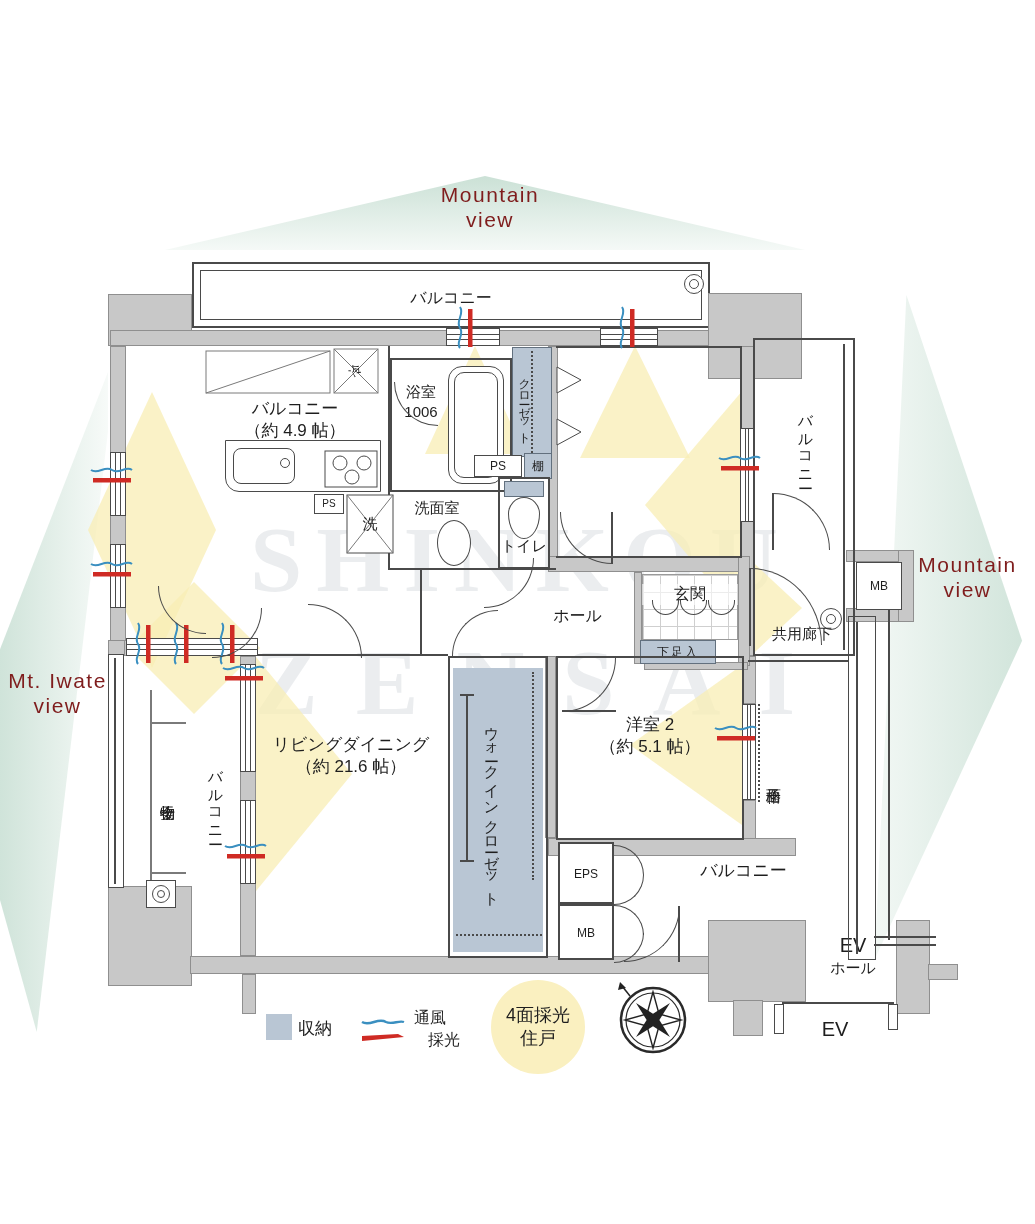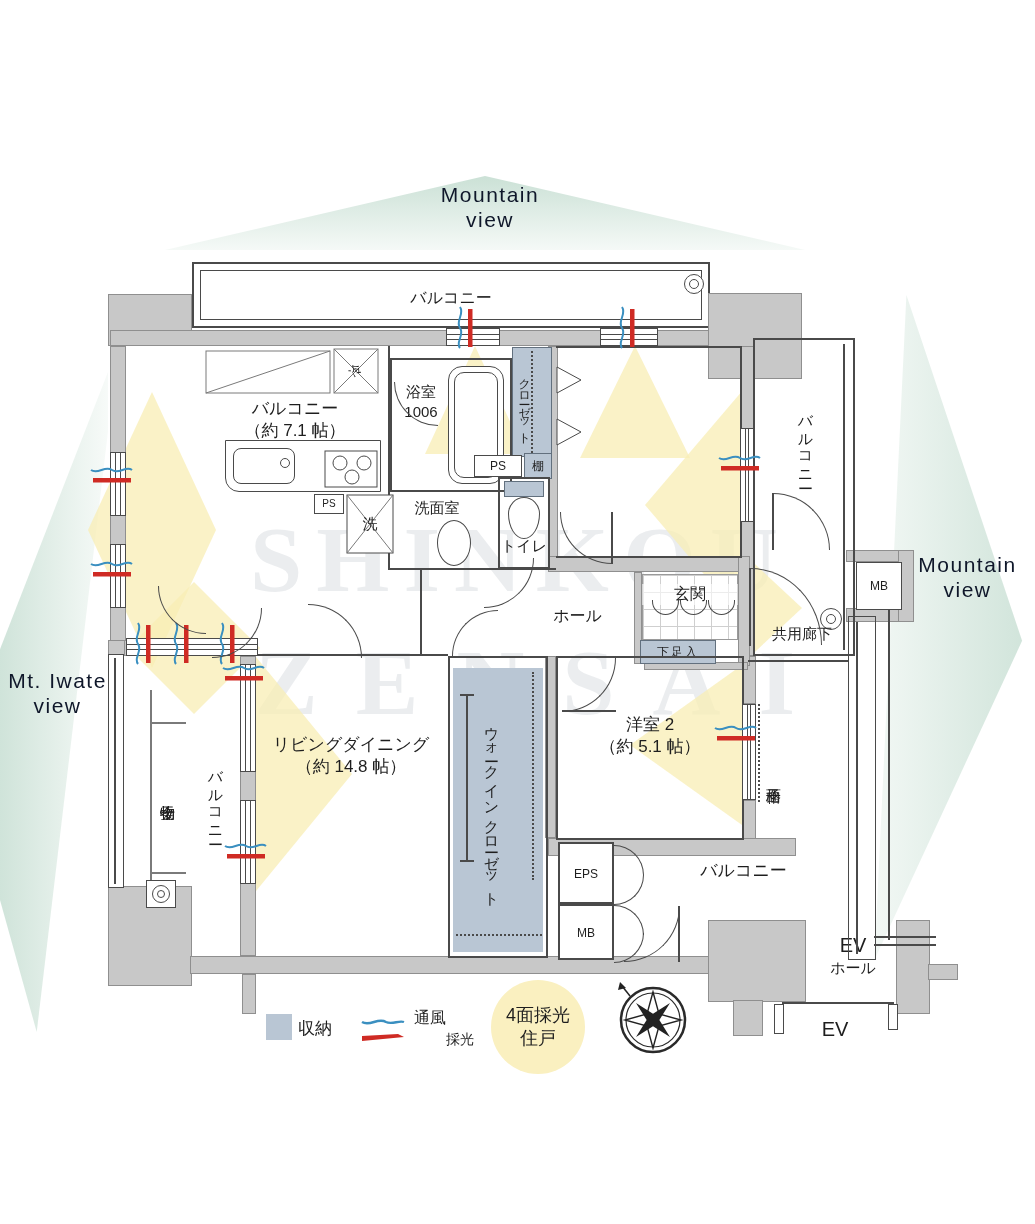--- a/index.html
+++ b/index.html
@@ -10,21 +10,21 @@
   .ln{background:#4a4a4a;}
   .room{border:2px solid #4a4a4a;}
   .box1{border:1.5px solid #4a4a4a;background:#fff;}
   .blue{background:#b9c6d4;border:1px solid #62707e;}
   .fan{background:rgba(248,238,180,0.75);}
   .lbl{font-size:17px;line-height:1.3;text-align:center;white-space:nowrap;color:#1e1e1e;}
   .lbl-m{font-size:15px;}
   .lbl-s{font-size:12px;}
   .lbl-xs{font-size:10px;}
   .vert{writing-mode:vertical-rl;text-orientation:upright;letter-spacing:2px;}
-  .view-label{color:#0f172a;font-size:21px;letter-spacing:1.5px;text-align:center;line-height:1.2;}
+  .view-label{color:#7f1d1d;font-size:21px;letter-spacing:1.5px;text-align:center;line-height:1.2;}
   .wm{font-family:"Liberation Serif","DejaVu Serif",serif;color:rgba(122,135,150,0.15);
       font-size:94px;font-weight:600;white-space:nowrap;}
   .arc{border:0 solid #4a4a4a;background:transparent;}
   .arc-tr{border-top:1.5px solid #4a4a4a;border-right:1.5px solid #4a4a4a;border-top-right-radius:100%;}
   .arc-tl{border-top:1.5px solid #4a4a4a;border-left:1.5px solid #4a4a4a;border-top-left-radius:100%;}
   .arc-br{border-bottom:1.5px solid #4a4a4a;border-right:1.5px solid #4a4a4a;border-bottom-right-radius:100%;}
   .arc-bl{border-bottom:1.5px solid #4a4a4a;border-left:1.5px solid #4a4a4a;border-bottom-left-radius:100%;}
   .semi{border:1.2px solid #4a4a4a;border-top:none;border-radius:0 0 14px 14px;}
   .win-h{background:#fff;border:1px solid #4a4a4a;}
   .win-h::before,.win-h::after{content:"";position:absolute;left:0;right:0;border-top:1px solid #4a4a4a;}
@@ -106,21 +106,21 @@
 
   <div class="abs ln" style="left:256px;top:654px;width:192px;height:2px;"></div>
   <div class="abs ln" style="left:420px;top:570px;width:2px;height:86px;"></div>
   <div class="abs ln" style="left:390px;top:568px;width:166px;height:2px;"></div>
   <div class="abs ln" style="left:388px;top:346px;width:2px;height:224px;"></div>
   <div class="abs ln" style="left:390px;top:490px;width:122px;height:2px;"></div>
   <div class="abs ln" style="left:748px;top:660px;width:100px;height:2px;"></div>
 
   <div class="abs lbl" style="left:195px;top:398px;width:200px;">
     <div>バルコニー</div>
-    <div>（約 7.1 帖）</div>
+    <div>（約 4.9 帖）</div>
   </div>
   <svg class="abs" style="left:205px;top:350px;" width="126" height="44">
       <rect x="1" y="1" width="124" height="42" fill="#fff" stroke="#7a7a7a"></rect>
       <line x1="1" y1="43" x2="125" y2="1" stroke="#7a7a7a"></line>
     </svg>
   <svg class="abs" style="left:333px;top:348px;" width="46" height="46">
       <rect x="1" y="1" width="44" height="44" fill="#fff" stroke="#7a7a7a"></rect>
       <line x1="1" y1="1" x2="45" y2="45" stroke="#7a7a7a"></line>
       <line x1="45" y1="1" x2="1" y2="45" stroke="#7a7a7a"></line>
     </svg>
@@ -185,21 +185,21 @@
   <div class="abs lbl" style="left:505px;top:606px;width:145px;font-size:16px;">ホール</div>
   <div class="abs grid" style="left:642px;top:574px;width:96px;height:66px;border:1px solid #9a9a9a;"></div>
   <div class="abs lbl" style="left:642px;top:584px;width:96px;font-size:16px;background:rgba(255,255,255,0.6);">玄関</div>
   <div class="abs semi" style="left:652px;top:600px;width:27px;height:15px;"></div>
   <div class="abs semi" style="left:680px;top:600px;width:27px;height:15px;"></div>
   <div class="abs semi" style="left:708px;top:600px;width:27px;height:15px;"></div>
   <div class="abs blue lbl lbl-s" style="left:640px;top:640px;width:76px;height:24px;line-height:22px;letter-spacing:2px;">下足入</div>
 
   <div class="abs lbl" style="left:246px;top:734px;width:210px;">
     <div>リビングダイニング</div>
-    <div>（約 14.8 帖）</div>
+    <div>（約 21.6 帖）</div>
   </div>
 
   <div class="abs room" style="left:448px;top:656px;width:100px;height:302px;"></div>
   <div class="abs blue" style="left:453px;top:668px;width:90px;height:284px;border:none;"></div>
   <div class="abs ln" style="left:466px;top:696px;width:2px;height:166px;"></div>
   <div class="abs ln" style="left:460px;top:694px;width:14px;height:2px;"></div>
   <div class="abs ln" style="left:460px;top:860px;width:14px;height:2px;"></div>
   <div class="abs dot-v" style="left:532px;top:672px;width:2px;height:208px;"></div>
   <div class="abs dot-h" style="left:456px;top:934px;width:86px;height:2px;"></div>
   <div class="abs lbl lbl-m vert" style="left:482px;top:684px;height:250px;letter-spacing:1px;">ウォークインクローゼット</div>
@@ -314,21 +314,21 @@
   <div class="abs arc arc-bl" style="left:158px;top:586px;width:48px;height:48px;"></div>
   <div class="abs arc arc-br" style="left:212px;top:608px;width:50px;height:50px;"></div>
 
   <div class="abs" style="left:266px;top:1014px;width:26px;height:26px;background:#b9c6d4;"></div>
   <div class="abs lbl" style="left:298px;top:1018px;width:60px;text-align:left;">収納</div>
   <svg class="abs" style="left:358px;top:1008px;" width="50" height="42">
       <path d="M4 14 C12 19,20 9,28 14 C34 17,41 12,46 14" stroke="#3a8fc0" stroke-width="2.4" fill="none"></path>
       <polygon points="4,28 40,26 46,29 4,33" fill="#cf2b24"></polygon>
     </svg>
   <div class="abs lbl" style="left:414px;top:1008px;width:60px;text-align:left;font-size:16px;">通風</div>
-  <div class="abs lbl" style="left:414px;top:1030px;width:60px;text-align:right;font-size:14px;">採光</div>
+  <div class="abs lbl" style="left:414px;top:1030px;width:60px;text-align:center;font-size:16px;">採光</div>
   <div class="abs" style="left:491px;top:980px;width:94px;height:94px;border-radius:50%;background:#faf0c0;"></div>
   <div class="abs lbl" style="left:491px;top:1004px;width:94px;font-size:18px;">
     <div>4面採光</div>
     <div>住戸</div>
   </div>
 
   <svg class="abs" style="left:612px;top:978px;" width="80" height="80">
     <circle cx="41" cy="42" r="32" fill="none" stroke="#2a2a2a" stroke-width="2.5"></circle>
     <circle cx="41" cy="42" r="27" fill="none" stroke="#2a2a2a" stroke-width="1.2"></circle>
     <path d="M41 14 L47 36 L69 42 L47 48 L41 70 L35 48 L13 42 L35 36 Z" fill="#fff" stroke="#222" stroke-width="1.4"></path>

